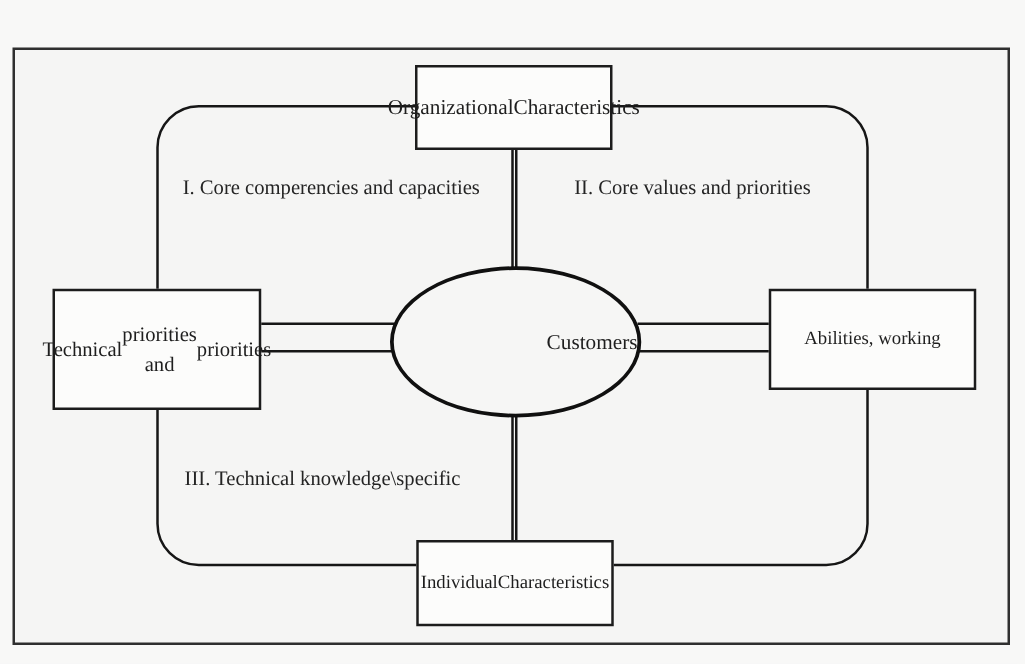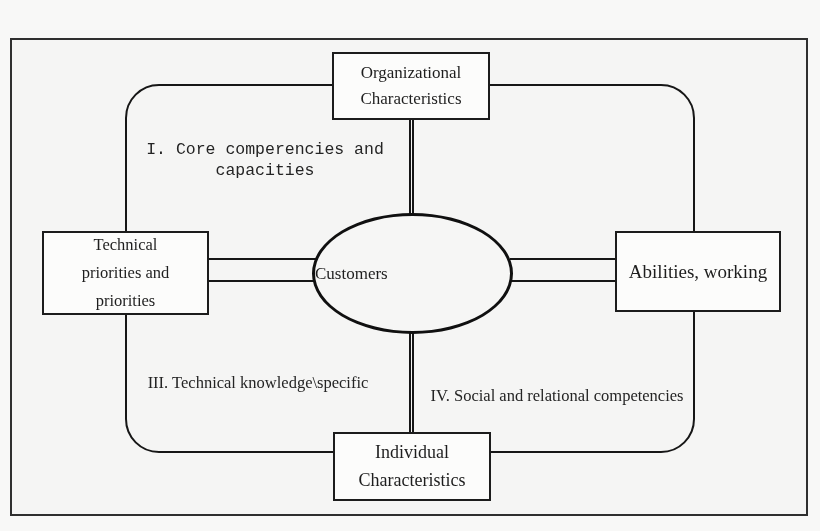--- a/index.html
+++ b/index.html
@@ -53,48 +53,48 @@
   .ellipse {
     position: absolute;
     left: 312px; top: 213px;
     width: 201px; height: 121px;
     background: #f6f6f5;
     border: 3px solid #101010;
     border-radius: 50%;
     box-sizing: border-box;
     display: flex;
     align-items: center;
-    justify-content: flex-start;
+    justify-content: flex-end;
     font-size: 17px;
     color: #1e1e1e;
   }
   .node {
     position: absolute;
     background: #fcfcfb;
     border: 2px solid #1c1c1c;
     box-sizing: border-box;
     display: flex;
-    flex-direction: column;
+    flex-direction: row;
     align-items: center;
     justify-content: center;
     text-align: center;
     color: #1e1e1e;
   }
   #node-top    { left: 332px; top: 52px;  width: 158px; height: 68px; font-size: 17px;   line-height: 1.55; }
-  #node-bottom { left: 333px; top: 432px; width: 158px; height: 69px; font-size: 18px;   line-height: 1.55; }
-  #node-left   { left: 42px;  top: 231px; width: 167px; height: 84px; font-size: 16.5px; line-height: 1.45; justify-content: space-between; }
-  #node-right  { left: 615px; top: 231px; width: 166px; height: 81px; font-size: 19px; line-height: 1.45; }
+  #node-bottom { left: 333px; top: 432px; width: 158px; height: 69px; font-size: 15px;   line-height: 1.55; }
+  #node-left   { left: 42px;  top: 231px; width: 167px; height: 97px; font-size: 16.5px; line-height: 1.45; }
+  #node-right  { left: 615px; top: 231px; width: 166px; height: 81px; font-size: 15px; line-height: 1.45; }
   .quad-label {
     position: absolute;
     text-align: center;
     color: #242424;
     font-size: 16.5px;
     line-height: 1.3;
   }
-  #label-q1 { left: 130px; top: 139px; width: 270px; font-family: Liberation Mono, monospace; }
+  #label-q1 { left: 130px; top: 139px; width: 270px; }
   #label-q2 { left: 449px; top: 139px; width: 210px; }
   #label-q3 { left: 136px; top: 372px; width: 244px; }
   #label-q4 { left: 424px; top: 385px; width: 266px; }
 </style>
 </head>
 <body>
 
 <div id="stage">
 
   <div class="outer-frame"></div>
@@ -102,25 +102,25 @@
   <div class="rounded-frame"></div>
 
   <div class="conn-v" id="conn-top"></div>
   <div class="conn-v" id="conn-bottom"></div>
   <div class="conn-h" id="conn-left"></div>
   <div class="conn-h" id="conn-right"></div>
 
   <div class="quad-label" id="label-q1">
     <span>I. Core comperencies and capacities</span>
   </div>
+  <div class="quad-label" id="label-q2">
+    <span>II. Core values and priorities</span>
+  </div>
   <div class="quad-label" id="label-q3">
     <div>III. Technical knowledge\specific</div>
-  </div>
-  <div class="quad-label" id="label-q4">
-    <span>IV. Social and relational competencies</span>
   </div>
 
   <div class="ellipse">
     <span>Customers</span>
   </div>
 
   <div class="node" id="node-top">
     <div>Organizational</div>
     <div>Characteristics</div>
   </div>

